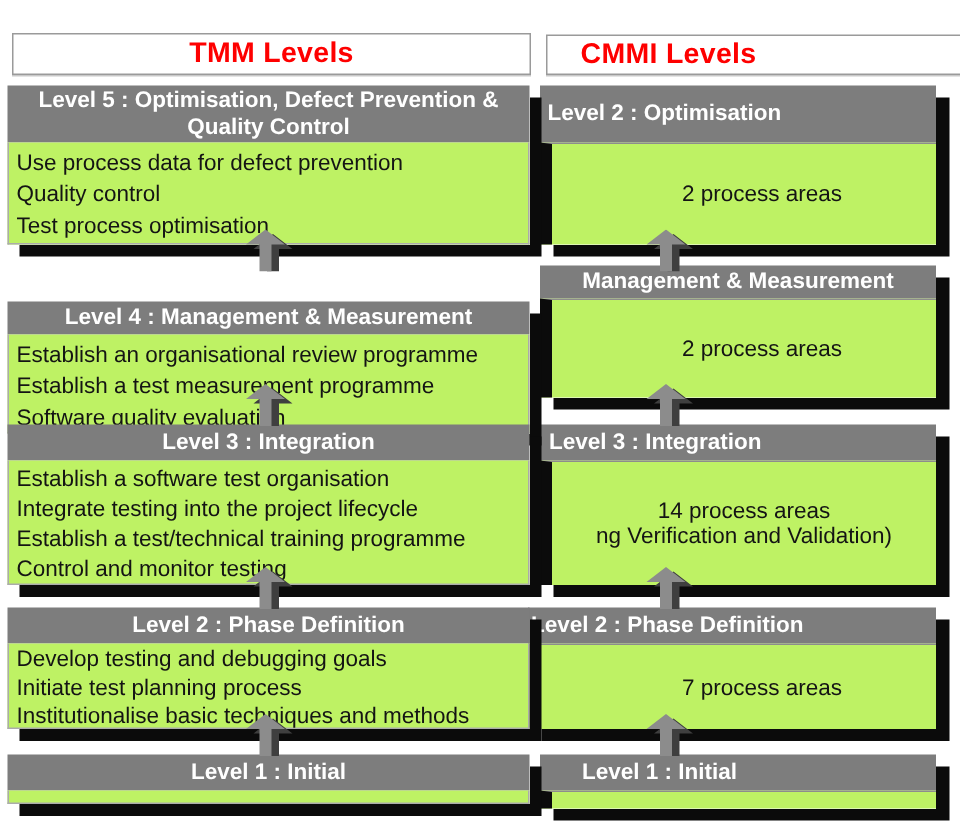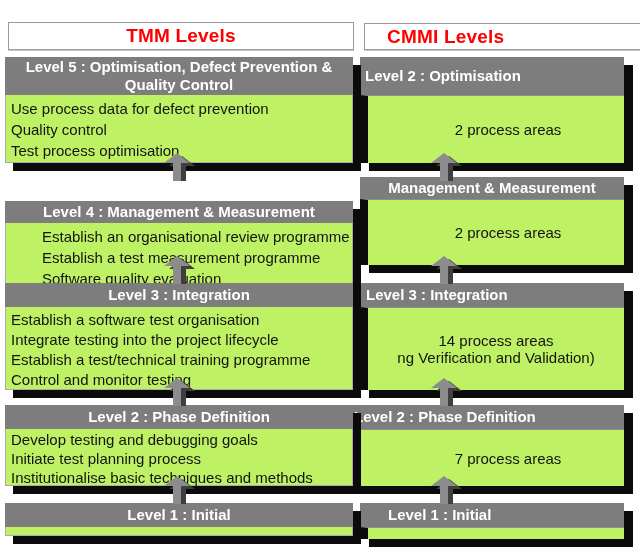--- a/index.html
+++ b/index.html
@@ -95,21 +95,21 @@
       <div class="left-lines" style="line-height:21px;">
         <div class="line">Use process data for defect prevention</div>
         <div class="line">Quality control</div>
         <div class="line">Test process optimisation</div>
       </div>
     </div>
   </div>
 
   <div class="lvl left" style="top:177px;margin-top:24px;">
     <div class="hdr center" style="height:22px;">Level 4 : Management &amp; Measurement</div>
-    <div class="body" style="height:66px;padding-left:31px;">
+    <div class="body" style="height:66px;">
       <div class="left-lines" style="line-height:21px;">
         <div class="line">Establish an organisational review programme</div>
         <div class="line">Establish a test measurement programme</div>
         <div class="line">Software quality evaluation</div>
       </div>
     </div>
   </div>
 
   <div class="lvl left" style="top:283px;">
     <div class="hdr center" style="height:24px;">Level 3 : Integration</div>

